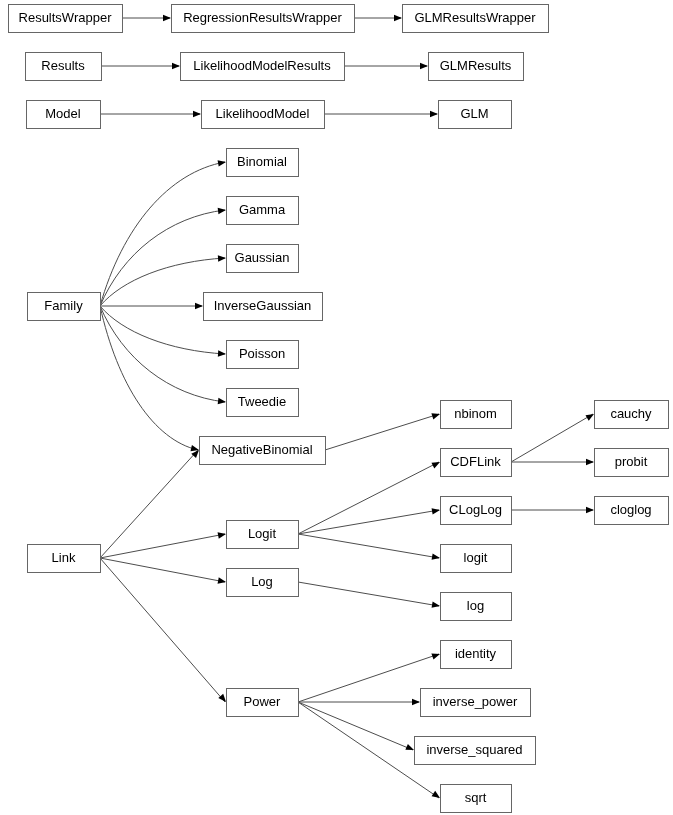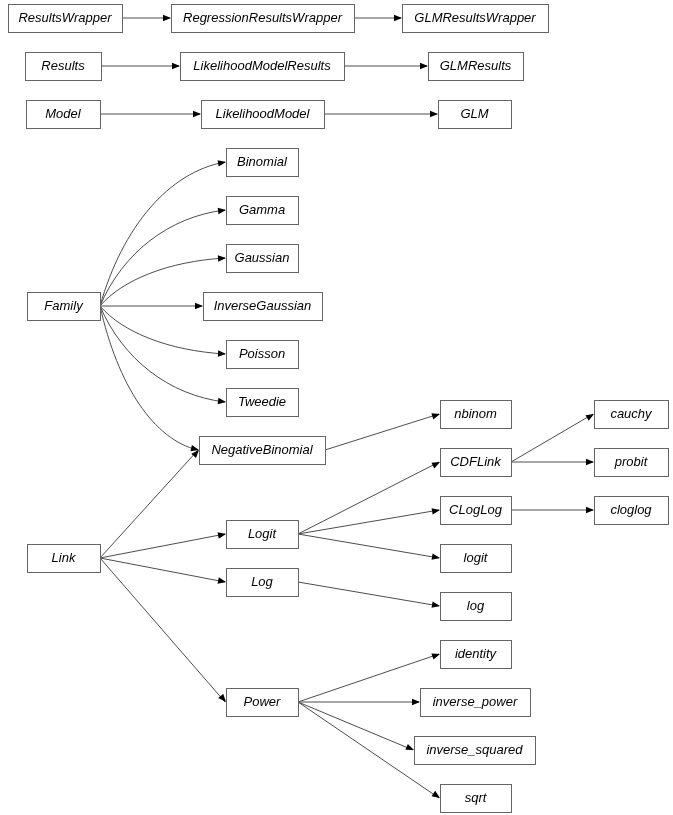--- a/index.html
+++ b/index.html
@@ -6,21 +6,20 @@
     margin: 0;
     padding: 0;
     background: #ffffff;
   }
   #diagram-root {
     position: relative;
     width: 673px;
     height: 815px;
     background: #ffffff;
     font-family: "Liberation Sans", sans-serif;
-    font-style: italic;
   }
   svg#graph {
     display: block;
     width: 673px;
     height: 815px;
   }
   .node-box {
     fill: #ffffff;
     stroke: #666666;
     stroke-width: 1;

